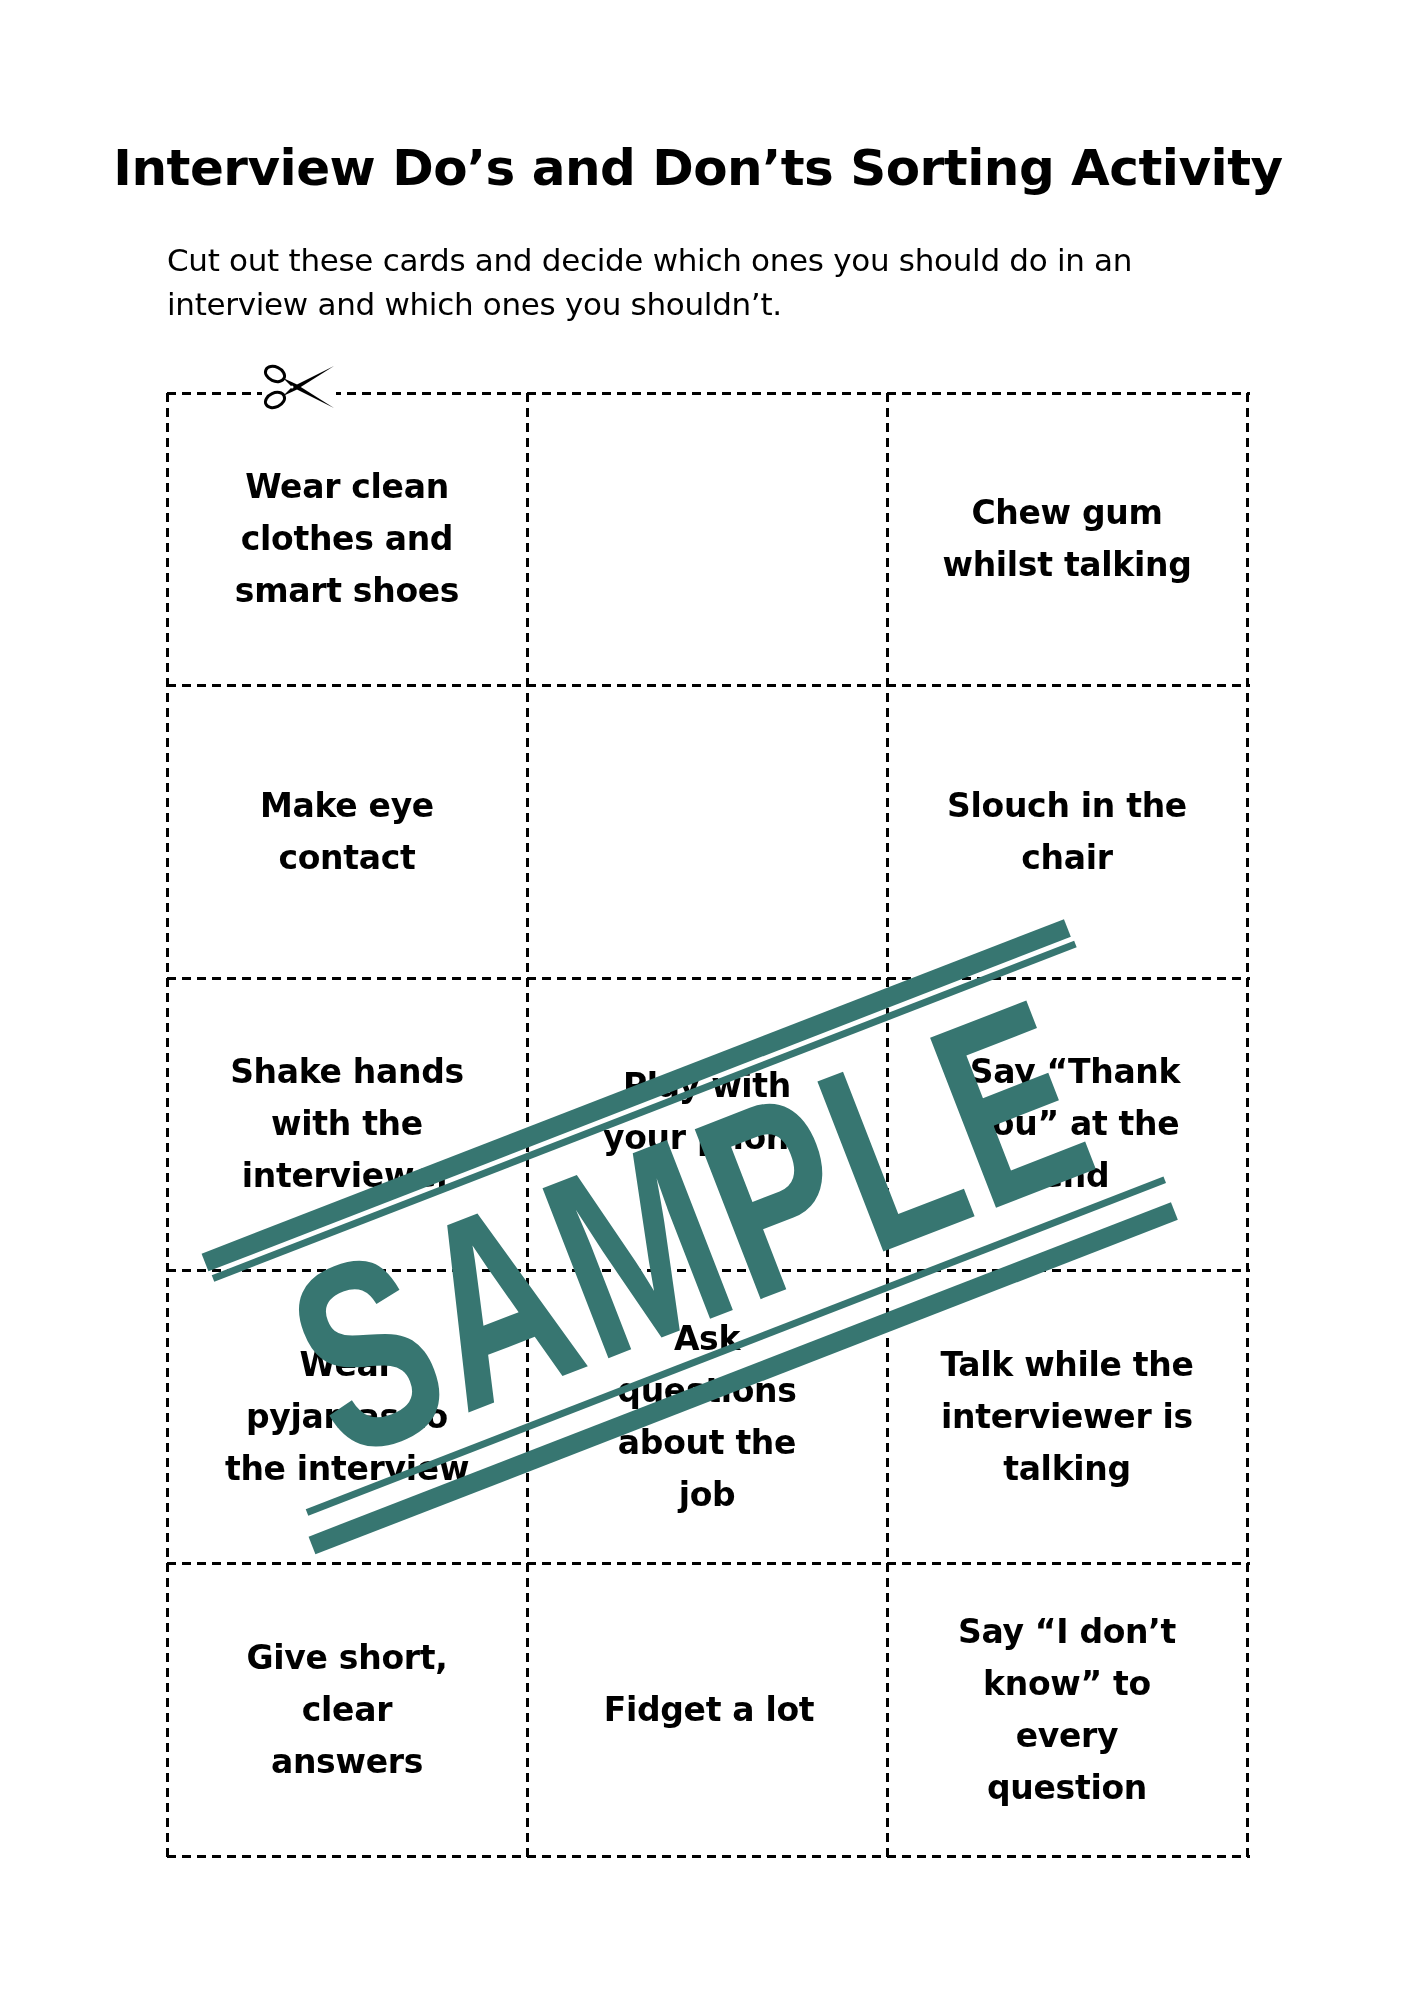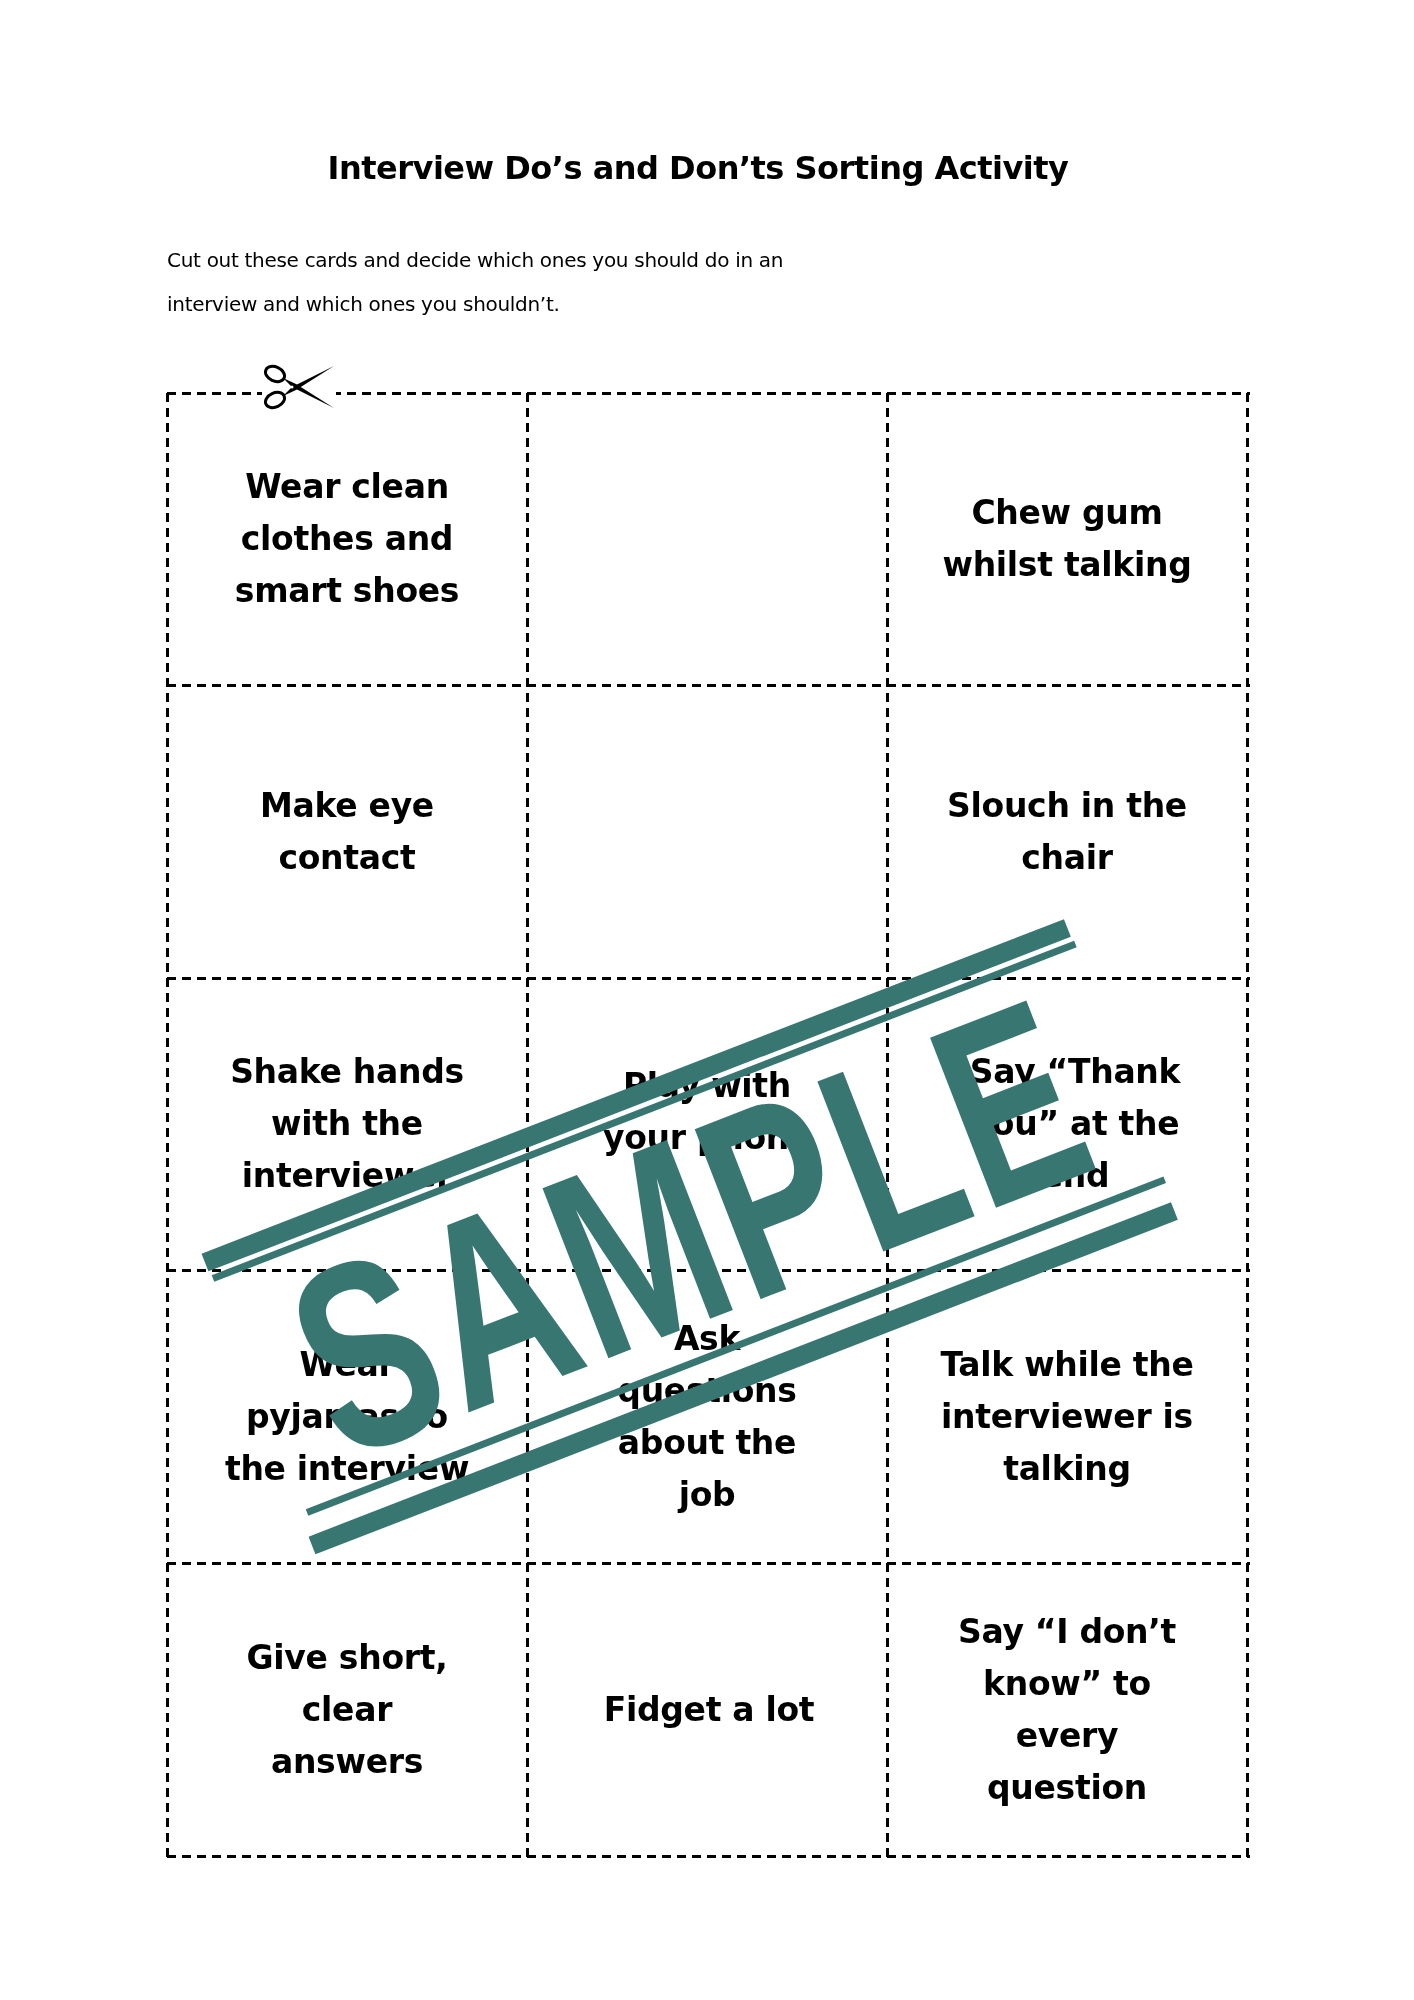--- a/index.html
+++ b/index.html
@@ -1,24 +1,24 @@
 <!DOCTYPE html>
 <html><head>
 <meta charset="utf-8">
 <style>
   html, body { margin: 0; padding: 0; background: #ffffff; }
   body { width: 1414px; height: 2000px; position: relative; overflow: hidden; font-family: "DejaVu Sans", sans-serif; color: #000; }
   .title {
     position: absolute; left: 0; width: 1396px; top: 140px;
-    text-align: center; font-weight: bold; font-size: 32px; line-height: 56px;
+    text-align: center; font-weight: bold; font-size: 50px; line-height: 56px;
     letter-spacing: -0.5px;
   }
   .intro {
     position: absolute; left: 167px; top: 238px; width: 1100px;
-    font-size: 20px; line-height: 44px; font-weight: normal;
+    font-size: 31px; line-height: 44px; font-weight: normal;
     font-family: "DejaVu Sans", sans-serif; letter-spacing: -0.3px;
   }
   .grid {
     position: absolute; left: 167px; top: 393px; width: 1080px; height: 1463px;
   }
   .card {
     position: absolute; width: 360px; height: 292.6px;
     box-sizing: border-box;
     display: flex; align-items: center; justify-content: center;
     text-align: center;

